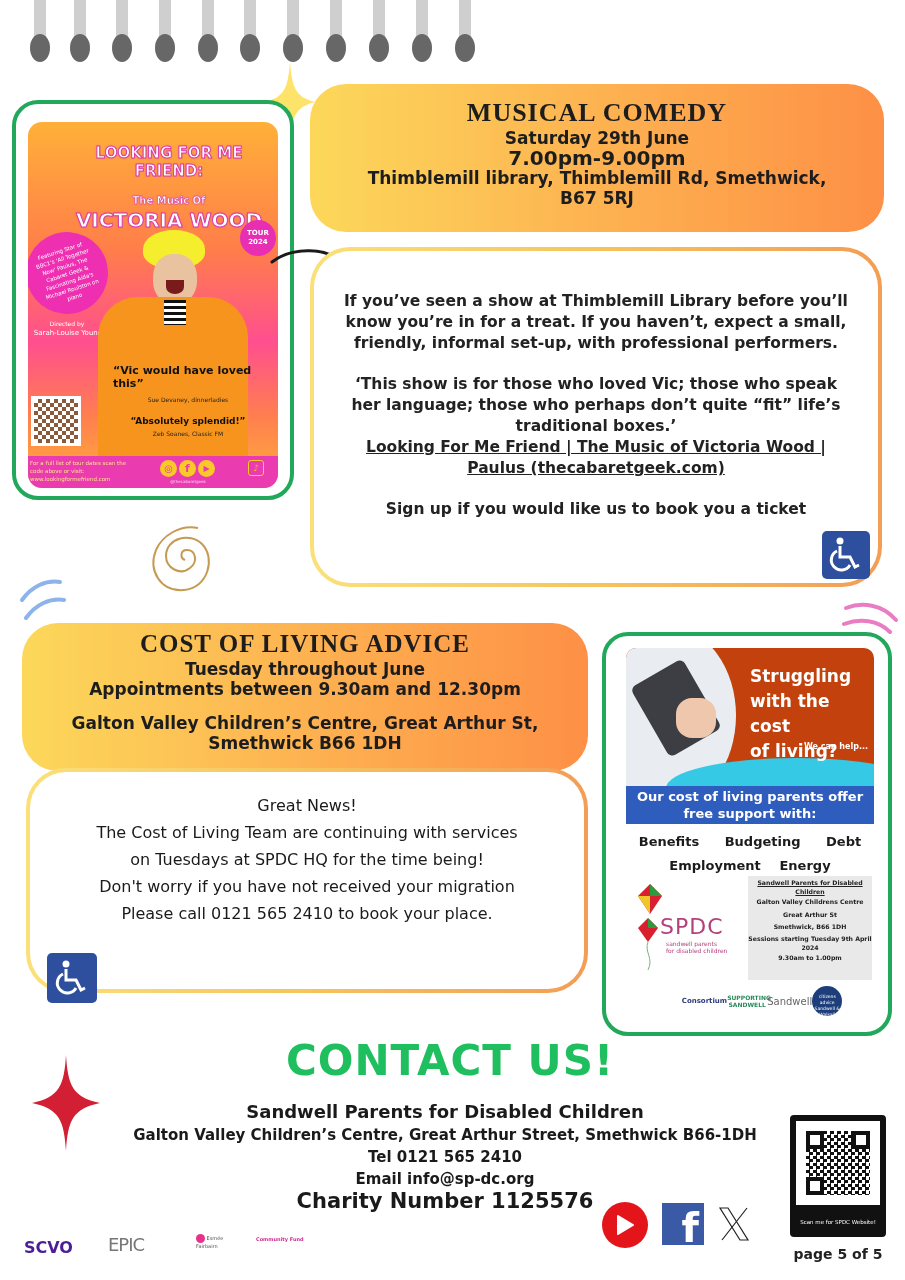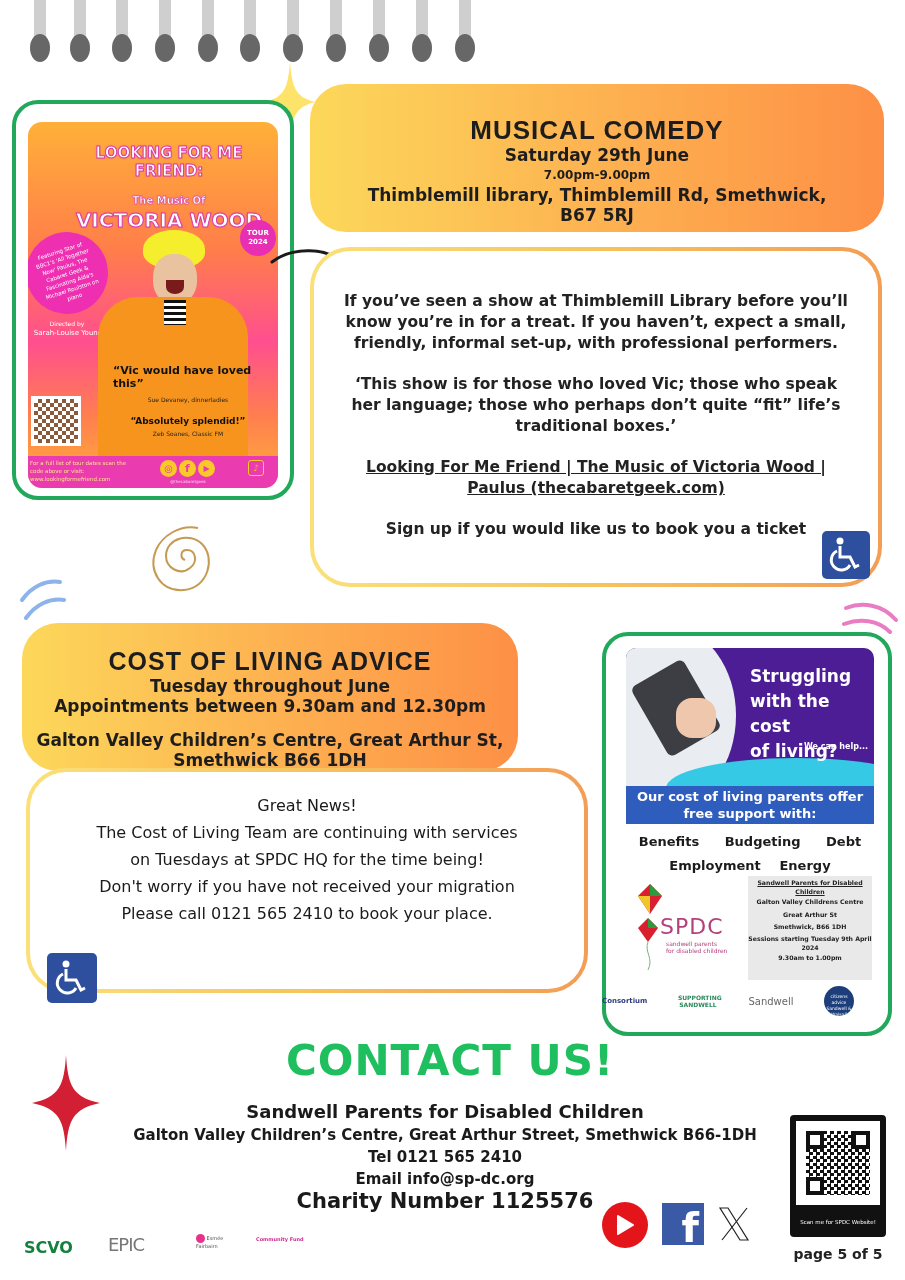--- a/index.html
+++ b/index.html
@@ -9,21 +9,21 @@
   .abs { position: absolute; }
 
   
   .ring { position: absolute; top: 0; width: 20px; }
   .ring .wire { position: absolute; left: 4px; top: 0; width: 12px; height: 46px; background: #cfcfcf; border-radius: 0 0 6px 6px; }
   .ring .hole { position: absolute; left: 0; top: 34px; width: 20px; height: 28px; background: #676767; border-radius: 50%; }
 
   .orange-grad { background: linear-gradient(90deg, #fcd85a 0%, #fdb652 45%, #fd9046 100%); }
 
   .banner { border-radius: 36px; text-align: center; font-weight: bold; color: #1d1d1d; }
-  .banner .title { font-family: Liberation Sans, sans-serif; font-weight: 900; letter-spacing: 1px; color: #1d1d1d; margin-top: 17px; }
+  .banner .title { font-family: Liberation Serif, serif; font-weight: 900; letter-spacing: 1px; color: #1d1d1d; }
 
   .grad-frame { padding: 4px; border-radius: 40px; background: linear-gradient(90deg, #fbe07a, #f5c45e 50%, #f39d55); }
   .grad-frame .inner { background: #fff; border-radius: 36px; width: 100%; height: 100%; position: relative; }
 
   .green-frame { border: 4px solid #22a85a; border-radius: 26px; background: #fff; }
 
   .wheel { position: absolute; width: 48px; height: 48px; background: #2d4f9e; border-radius: 5px; display: flex; align-items: center; justify-content: center; }
 
   
   .poster { position: absolute; border-radius: 14px; overflow: hidden; background: linear-gradient(180deg, #ffb039 0%, #ff7e4a 35%, #ff4f8f 60%, #ff7e50 80%, #ffb038 100%); }
@@ -123,35 +123,35 @@
     <div class="abs" style="left:151px;top:4px;width:17px;height:17px;border-radius:50%;background:#f8c927;color:#ea3bb0;font-size:11px;font-weight:bold;text-align:center;line-height:17px">f</div>
     <div class="abs" style="left:170px;top:4px;width:17px;height:17px;border-radius:50%;background:#f8c927;color:#ea3bb0;font-size:8px;text-align:center;line-height:17px">▶</div>
     <div class="abs" style="left:220px;top:4px;width:16px;height:16px;border:1px solid #f8c927;border-radius:3px;color:#f8c927;font-size:9px;text-align:center;line-height:14px">♪</div>
     <div class="abs" style="left:130px;top:23px;width:60px;text-align:center;font-size:4px;color:#ffd0f0">@thecabaretgeek</div>
   </div>
 </div>
 
 <div class="abs banner orange-grad" style="left:310px;top:84px;width:574px;height:148px;padding-top:14px">
   <div class="title" style="font-size:26px;line-height:30px">MUSICAL COMEDY</div>
   <div style="font-size:17px;line-height:20px">Saturday 29th June</div>
-  <div style="font-size:12px;line-height:20px">7.00pm-9.00pm</div>
+  <div style="font-size:20px;line-height:20px">7.00pm-9.00pm</div>
   <div style="font-size:17px;line-height:20px">Thimblemill library, Thimblemill Rd, Smethwick,</div>
   <div style="font-size:17px;line-height:20px">B67 5RJ</div>
 </div>
 
 <svg class="abs" style="left:268px;top:244px" width="130" height="60" viewBox="0 0 130 60">
   <path d="M4 18 C25 2 60 4 72 18 C84 34 70 48 60 40 C50 30 64 18 85 20 C100 22 110 26 118 30" fill="none" stroke="#1a1a1a" stroke-width="3" stroke-linecap="round"></path>
   <path d="M106 22 L119 30 L108 38" fill="none" stroke="#1a1a1a" stroke-width="3" stroke-linecap="round" stroke-linejoin="round"></path>
 </svg>
 
 <div class="abs grad-frame" style="left:310px;top:247px;width:572px;height:340px">
   <div class="inner" style="padding:40px 24px 0 24px;text-align:center;font-size:15.5px;line-height:21px;font-weight:bold;color:#222">
     <p>If you’ve seen a show at Thimblemill Library before you’ll know you’re in for a treat. If you haven’t, expect a small, friendly, informal set-up, with professional performers.</p>
     <p style="margin-top:20px">‘This show is for those who loved Vic; those who speak her language; those who perhaps don’t quite “fit” life’s traditional boxes.’</p>
-    <p style="margin-top:20px;padding:0 20px" class="link-text">Looking For Me Friend | The Music of Victoria Wood | Paulus (thecabaretgeek.com)</p>
+    <p style="padding:0 20px" class="link-text">Looking For Me Friend | The Music of Victoria Wood | Paulus (thecabaretgeek.com)</p>
     <p style="margin-top:20px">Sign up if you would like us to book you a ticket</p>
     <div class="wheel" style="left:508px;top:280px">
       <svg width="36" height="38" viewBox="0 0 36 38">
           <circle cx="12" cy="5" r="3.5" fill="#fff"></circle>
           <path d="M12 10 V21 H22 L27 31 L31 29" fill="none" stroke="#fff" stroke-width="3"></path>
           <path d="M9 15 A10 10 0 1 0 22 29" fill="none" stroke="#fff" stroke-width="3"></path>
         </svg>
     </div>
   </div>
 </div>
@@ -163,21 +163,21 @@
 <svg class="abs" style="left:16px;top:578px" width="50" height="46" viewBox="0 0 50 46">
   <path d="M6 22 C16 8 30 2 44 4" fill="none" stroke="#8cb4ea" stroke-width="4" stroke-linecap="round"></path>
   <path d="M10 40 C20 26 34 20 48 22" fill="none" stroke="#8cb4ea" stroke-width="4" stroke-linecap="round"></path>
 </svg>
 
 <svg class="abs" style="left:842px;top:600px" width="58" height="40" viewBox="0 0 58 40">
   <path d="M4 8 C20 2 40 4 54 20" fill="none" stroke="#e97dc4" stroke-width="4" stroke-linecap="round"></path>
   <path d="M2 24 C18 18 36 20 48 32" fill="none" stroke="#e97dc4" stroke-width="4" stroke-linecap="round"></path>
 </svg>
 
-<div class="abs banner orange-grad" style="left:22px;top:623px;width:496px;height:148px;padding-top:6px">
+<div class="abs banner orange-grad" style="left:22px;top:623px;width:566px;height:148px;padding-top:6px">
   <div class="title" style="font-size:25px;line-height:30px">COST OF LIVING ADVICE</div>
   <div style="font-size:17px;line-height:20px">Tuesday throughout June</div>
   <div style="font-size:17px;line-height:20px">Appointments between 9.30am and 12.30pm</div>
   <div style="font-size:17px;line-height:20px;margin-top:14px">Galton Valley Children’s Centre, Great Arthur St,</div>
   <div style="font-size:17px;line-height:20px">Smethwick B66 1DH</div>
 </div>
 
 <div class="abs grad-frame" style="left:26px;top:768px;width:562px;height:225px">
   <div class="inner" style="padding-top:20px;text-align:center;font-size:16px;line-height:27px;color:#1a1a1a">
     <div>Great News!</div>
@@ -189,21 +189,21 @@
 </div>
 <div class="wheel" style="left:47px;top:953px;width:50px;height:50px">
   <svg width="36" height="38" viewBox="0 0 36 38">
       <circle cx="12" cy="5" r="3.5" fill="#fff"></circle>
       <path d="M12 10 V21 H22 L27 31 L31 29" fill="none" stroke="#fff" stroke-width="3"></path>
       <path d="M9 15 A10 10 0 1 0 22 29" fill="none" stroke="#fff" stroke-width="3"></path>
     </svg>
 </div>
 
 <div class="abs green-frame" style="left:602px;top:632px;width:290px;height:404px"></div>
-<div class="abs" style="left:626px;top:648px;width:248px;height:138px;background:#4c1d95;border-radius:10px 10px 0 0;overflow:hidden">
+<div class="abs" style="left:626px;top:648px;width:248px;height:138px;background:#c2410c;border-radius:10px 10px 0 0;overflow:hidden">
   <div class="abs" style="left:-20px;top:-20px;width:130px;height:175px;background:#e9edf2;border-radius:0 60% 60% 0">
     <div class="abs" style="left:40px;top:40px;width:60px;height:80px;background:#3c3e44;border-radius:6px;transform:rotate(-30deg)"></div>
     <div class="abs" style="left:70px;top:70px;width:40px;height:40px;background:#efc7ad;border-radius:40%"></div>
   </div>
   <div class="abs" style="left:40px;top:110px;width:260px;height:60px;background:#35c9e6;border-radius:50%"></div>
   <div class="abs" style="left:124px;top:16px;color:#fff;font-weight:bold;font-size:17px;line-height:25px">
     <div>Struggling</div>
     <div>with the cost</div>
     <div>of living?</div>
   </div>
@@ -239,21 +239,21 @@
 
 <div class="abs" style="left:748px;top:876px;width:124px;height:104px;background:#e9e9e9;text-align:center;font-size:6.2px;line-height:12.5px;font-weight:bold;color:#222;padding-top:2px">
   <div class="link-text" style="line-height:9px">Sandwell Parents for Disabled Children</div>
   <div>Galton Valley Childrens Centre</div>
   <div>Great Arthur St</div>
   <div>Smethwick, B66 1DH</div>
   <div style="line-height:9px">Sessions starting Tuesday 9th April 2024</div>
   <div>9.30am to 1.00pm</div>
 </div>
 
-<div class="abs" style="left:602px;top:986px;width:252px;height:30px;display:flex;align-items:center;justify-content:space-between;font-size:7px">
+<div class="abs" style="left:636px;top:986px;width:252px;height:30px;display:flex;align-items:center;justify-content:center;font-size:7px">
   <span style="color:#2c3a7c;font-weight:bold">Consortium</span>
   <span style="color:#2a8a5a;font-size:6px;font-weight:bold;width:40px;text-align:center;line-height:7px">SUPPORTING SANDWELL</span>
   <span style="color:#666;font-size:10px">Sandwell</span>
   <span style="background:#1d3e7a;color:#fff;border-radius:50%;width:30px;height:30px;font-size:4.5px;text-align:center;line-height:6px;padding-top:8px;overflow:hidden">citizens advice Sandwell &amp; Walsall</span>
 </div>
 
 <svg class="abs" style="left:32px;top:1055px" width="68" height="96" viewBox="0 0 68 96">
   <path d="M34 0 C36 30 40 42 68 48 C40 54 36 66 34 96 C32 66 28 54 0 48 C28 42 32 30 34 0Z" fill="#d21f33"></path>
 </svg>
 
@@ -282,19 +282,19 @@
   <div class="abs" style="left:6px;top:6px;width:84px;height:84px;background:#fff">
     <div class="abs" style="left:10px;top:10px;width:64px;height:64px;background:repeating-conic-gradient(#111 0 25%, #fff 0 50%) 0 0/7px 7px"></div>
     <div class="abs" style="left:10px;top:10px;width:18px;height:18px;border:4px solid #111;background:#fff"></div>
     <div class="abs" style="left:56px;top:10px;width:18px;height:18px;border:4px solid #111;background:#fff"></div>
     <div class="abs" style="left:10px;top:56px;width:18px;height:18px;border:4px solid #111;background:#fff"></div>
   </div>
   <div class="abs" style="left:0;top:104px;width:96px;text-align:center;color:#fff;font-size:5.5px">Scan me for SPDC Website!</div>
 </div>
 <div class="abs" style="left:788px;top:1246px;width:100px;text-align:center;font-weight:bold;font-size:14px;color:#222">page 5 of 5</div>
 
-<div class="abs" style="left:24px;top:1238px;font-size:16px;font-weight:bold;color:#15803d">SCVO</div>
+<div class="abs" style="left:24px;top:1238px;font-size:16px;font-weight:bold;color:#4c1d95">SCVO</div>
 <div class="abs" style="left:108px;top:1234px;font-size:18px;color:#777;letter-spacing:-1px">EPIC</div>
 <div class="abs" style="left:196px;top:1234px;width:40px;font-size:5px;line-height:7px;color:#555">
   <span style="display:inline-block;width:9px;height:9px;border-radius:50%;background:#e5338d;vertical-align:middle"></span>
   <span>Esmée Fairbairn</span>
 </div>
 <div class="abs" style="left:256px;top:1236px;width:50px;font-size:5px;color:#d02b8f;font-weight:bold">Community Fund</div>
 
 </body></html>

